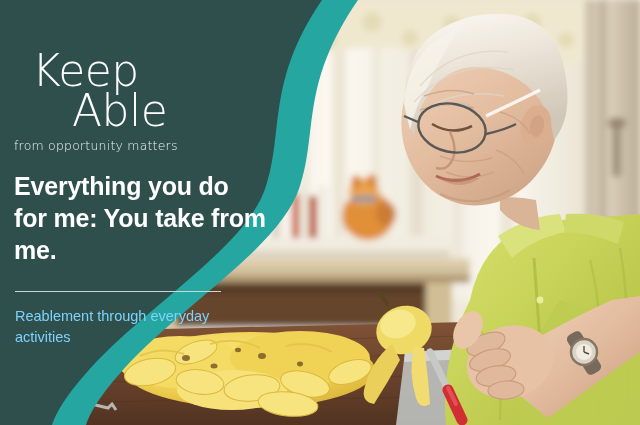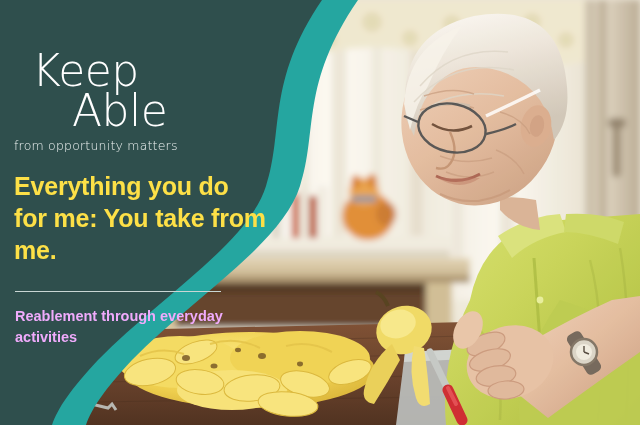--- a/index.html
+++ b/index.html
@@ -75,21 +75,21 @@
     letter-spacing: 0.2px;
     margin-left: -16px;
     margin-top: 6px;
   }
 
   .headline {
     position: absolute;
     left: 14px;
     top: 170px;
     width: 252px;
-    color: #fde047;
+    color: #ffffff;
     font-family: "Liberation Sans", sans-serif;
     font-weight: bold;
     font-size: 25px;
     line-height: 1.28;
     letter-spacing: -0.2px;
   }
 
   .divider {
     position: absolute;
     left: 15px;
@@ -97,24 +97,24 @@
     width: 206px;
     height: 1px;
     background: #c9d6d4;
   }
 
   .subtitle {
     position: absolute;
     left: 15px;
     top: 306px;
     width: 230px;
-    color: #f0abfc;
+    color: #7dd3fc;
     font-family: "Liberation Sans", sans-serif;
     font-size: 14.5px;
-    font-weight: bold;
+    font-weight: normal;
     line-height: 1.42;
   }
 </style>
 </head>
 <body>
 
 <div id="banner">
 
   <svg id="photo" viewBox="0 0 640 425" preserveAspectRatio="none">
     <defs>

